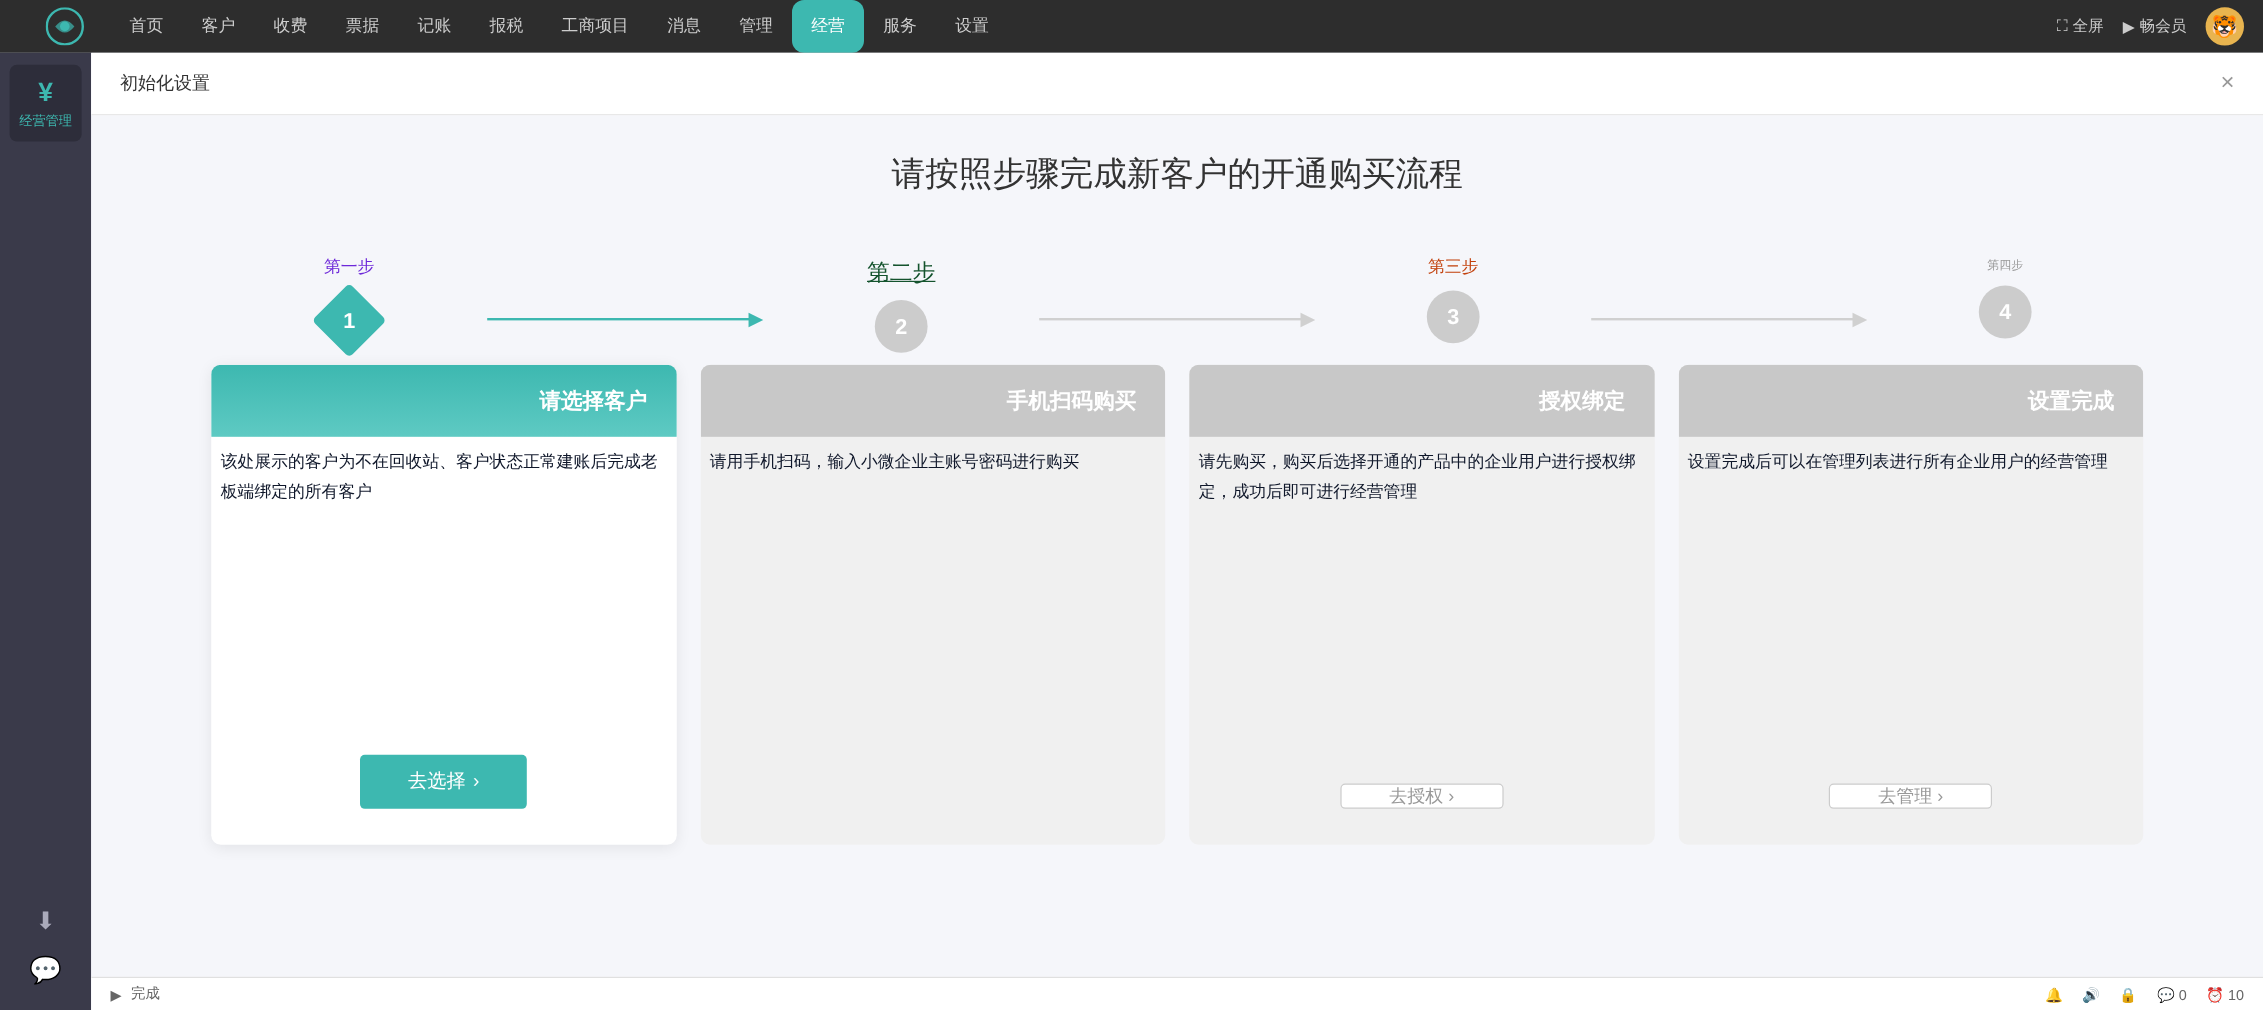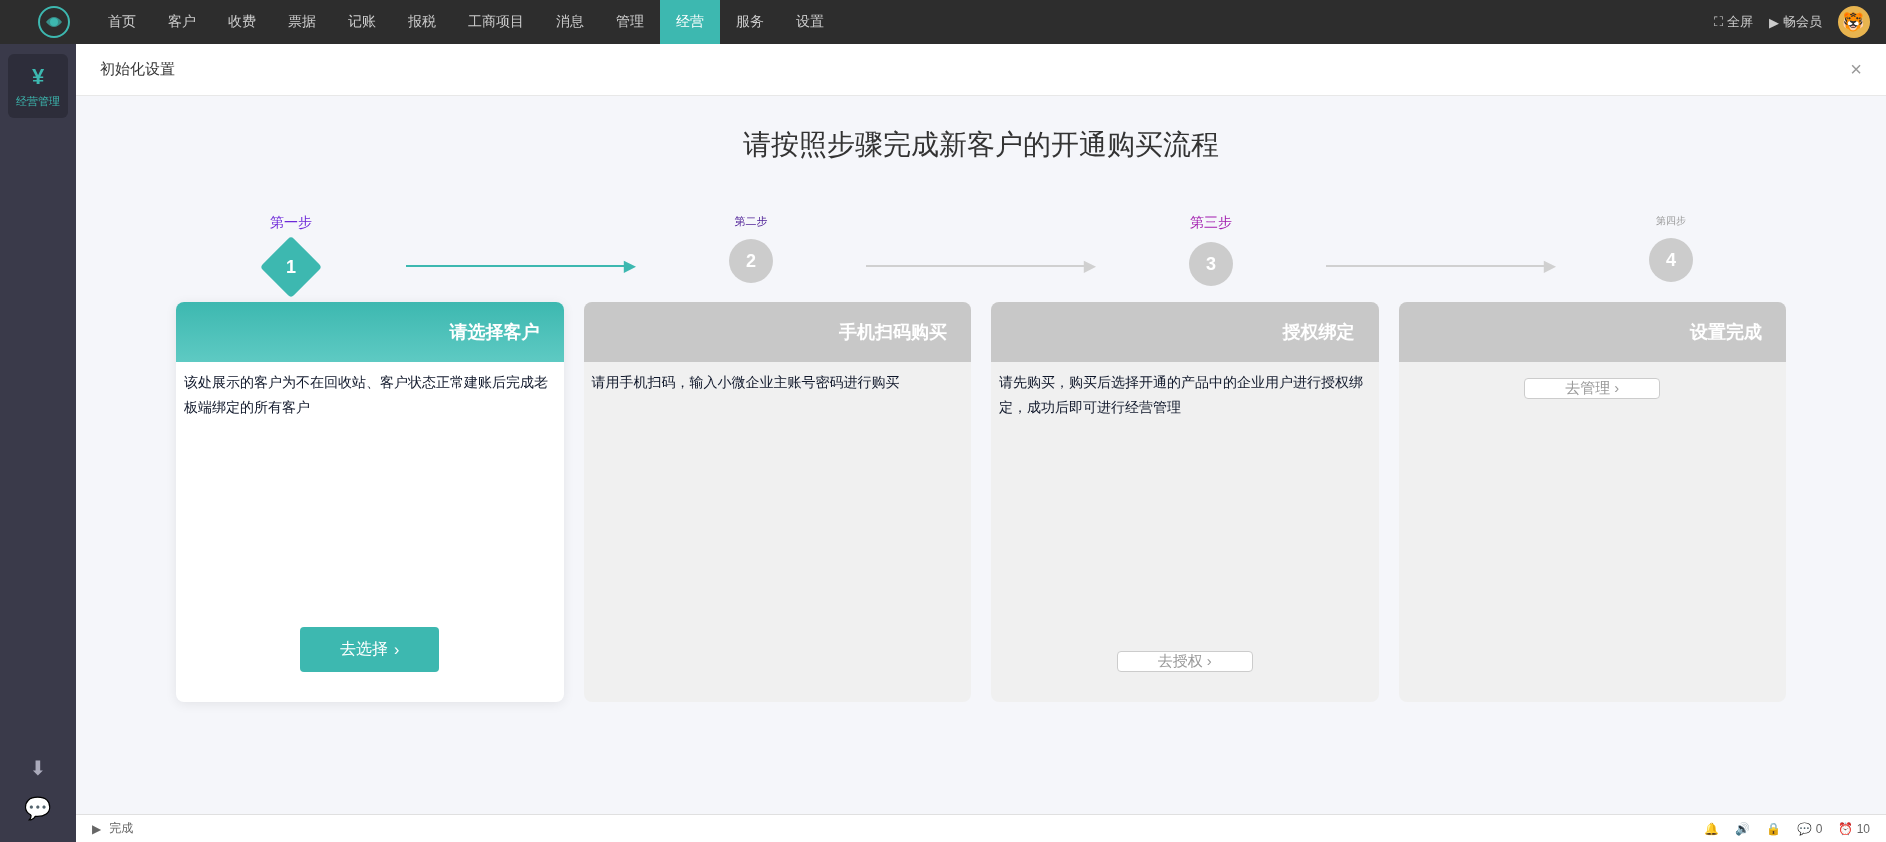--- a/index.html
+++ b/index.html
@@ -14,21 +14,21 @@
     .top-nav .logo {
       width: 76px; display: flex; align-items: center; justify-content: center;
     }
     .top-nav .logo svg { width: 32px; height: 32px; }
     .nav-items { display: flex; align-items: center; flex: 1; }
     .nav-item {
       padding: 0 16px; height: 44px; display: flex; align-items: center;
       cursor: pointer; color: #ccc; font-size: 14px; white-space: nowrap;
     }
     .nav-item.active {
-      background: #3db8b0; color: #fff; border-radius: 0;
+      background: #3db8b0; color: #fff; border-radius: 10px;
     }
     .nav-right { display: flex; align-items: center; gap: 16px; margin-left: auto; }
     .nav-right-item { color: #ccc; font-size: 13px; cursor: pointer; display: flex; align-items: center; gap: 4px; }
     .avatar { width: 32px; height: 32px; border-radius: 50%; background: #e8b44f; display: flex; align-items: center; justify-content: center; overflow: hidden; }
 
     
     .layout { display: flex; height: calc(842px - 44px); }
     .sidebar {
       width: 76px; background: #3a3a4a; display: flex; flex-direction: column;
       align-items: center; padding-top: 10px; gap: 8px;
@@ -177,33 +177,33 @@
               <span style="position:absolute; color:#fff; font-size:18px; font-weight:bold;">1</span>
             </div>
           </div>
 
           <div style="flex:1; display:flex; align-items:center; padding-top:42px;">
             <div style="flex:1; height:2px; background:#3db8b0;"></div>
             <span style="color:#3db8b0; font-size:16px; margin-left:-2px;">▶</span>
           </div>
 
           <div style="flex:1; display:flex; flex-direction:column; align-items:center;">
-            <span style="font-size:11px; color:#4c1d95; margin-bottom:10px;">第二步</span>
+            <span style="font-size:19px; color:#14532d; margin-bottom:10px;text-decoration:underline;">第二步</span>
             <div style="width:44px; height:44px; border-radius:50%; background:#ccc; display:flex; align-items:center; justify-content:center; color:#fff; font-size:18px; font-weight:bold;">
               <span>2</span>
             </div>
           </div>
 
           <div style="flex:1; display:flex; align-items:center; padding-top:42px;">
             <div style="flex:1; height:2px; background:#d0d0d0;"></div>
             <span style="color:#d0d0d0; font-size:16px; margin-left:-2px;">▶</span>
           </div>
 
           <div style="flex:1; display:flex; flex-direction:column; align-items:center;">
-            <span style="font-size:14px; color:#a21caf; margin-bottom:10px;">第三步</span>
+            <span style="font-size:14px; color:#c2410c; margin-bottom:10px;">第三步</span>
             <div style="width:44px; height:44px; border-radius:50%; background:#ccc; display:flex; align-items:center; justify-content:center; color:#fff; font-size:18px; font-weight:bold;">
               <span>3</span>
             </div>
           </div>
 
           <div style="flex:1; display:flex; align-items:center; padding-top:42px;">
             <div style="flex:1; height:2px; background:#d0d0d0;"></div>
             <span style="color:#d0d0d0; font-size:16px; margin-left:-2px;">▶</span>
           </div>
 
@@ -252,20 +252,23 @@
             <div class="card-footer">
               <button class="btn-outline">
                 <span>去授权  ›</span>
               </button>
             </div>
           </div>
 
           <div class="card inactive">
             <div class="card-header inactive">
               <span>设置完成</span>
+            </div>
+            <div class="card-body">
+              <span>设置完成后可以在管理列表进行所有企业用户的经营管理</span>
             </div>
             <div class="card-footer">
               <button class="btn-outline">
                 <span>去管理  ›</span>
               </button>
             </div>
           </div>
 
         </div>
       </div>

